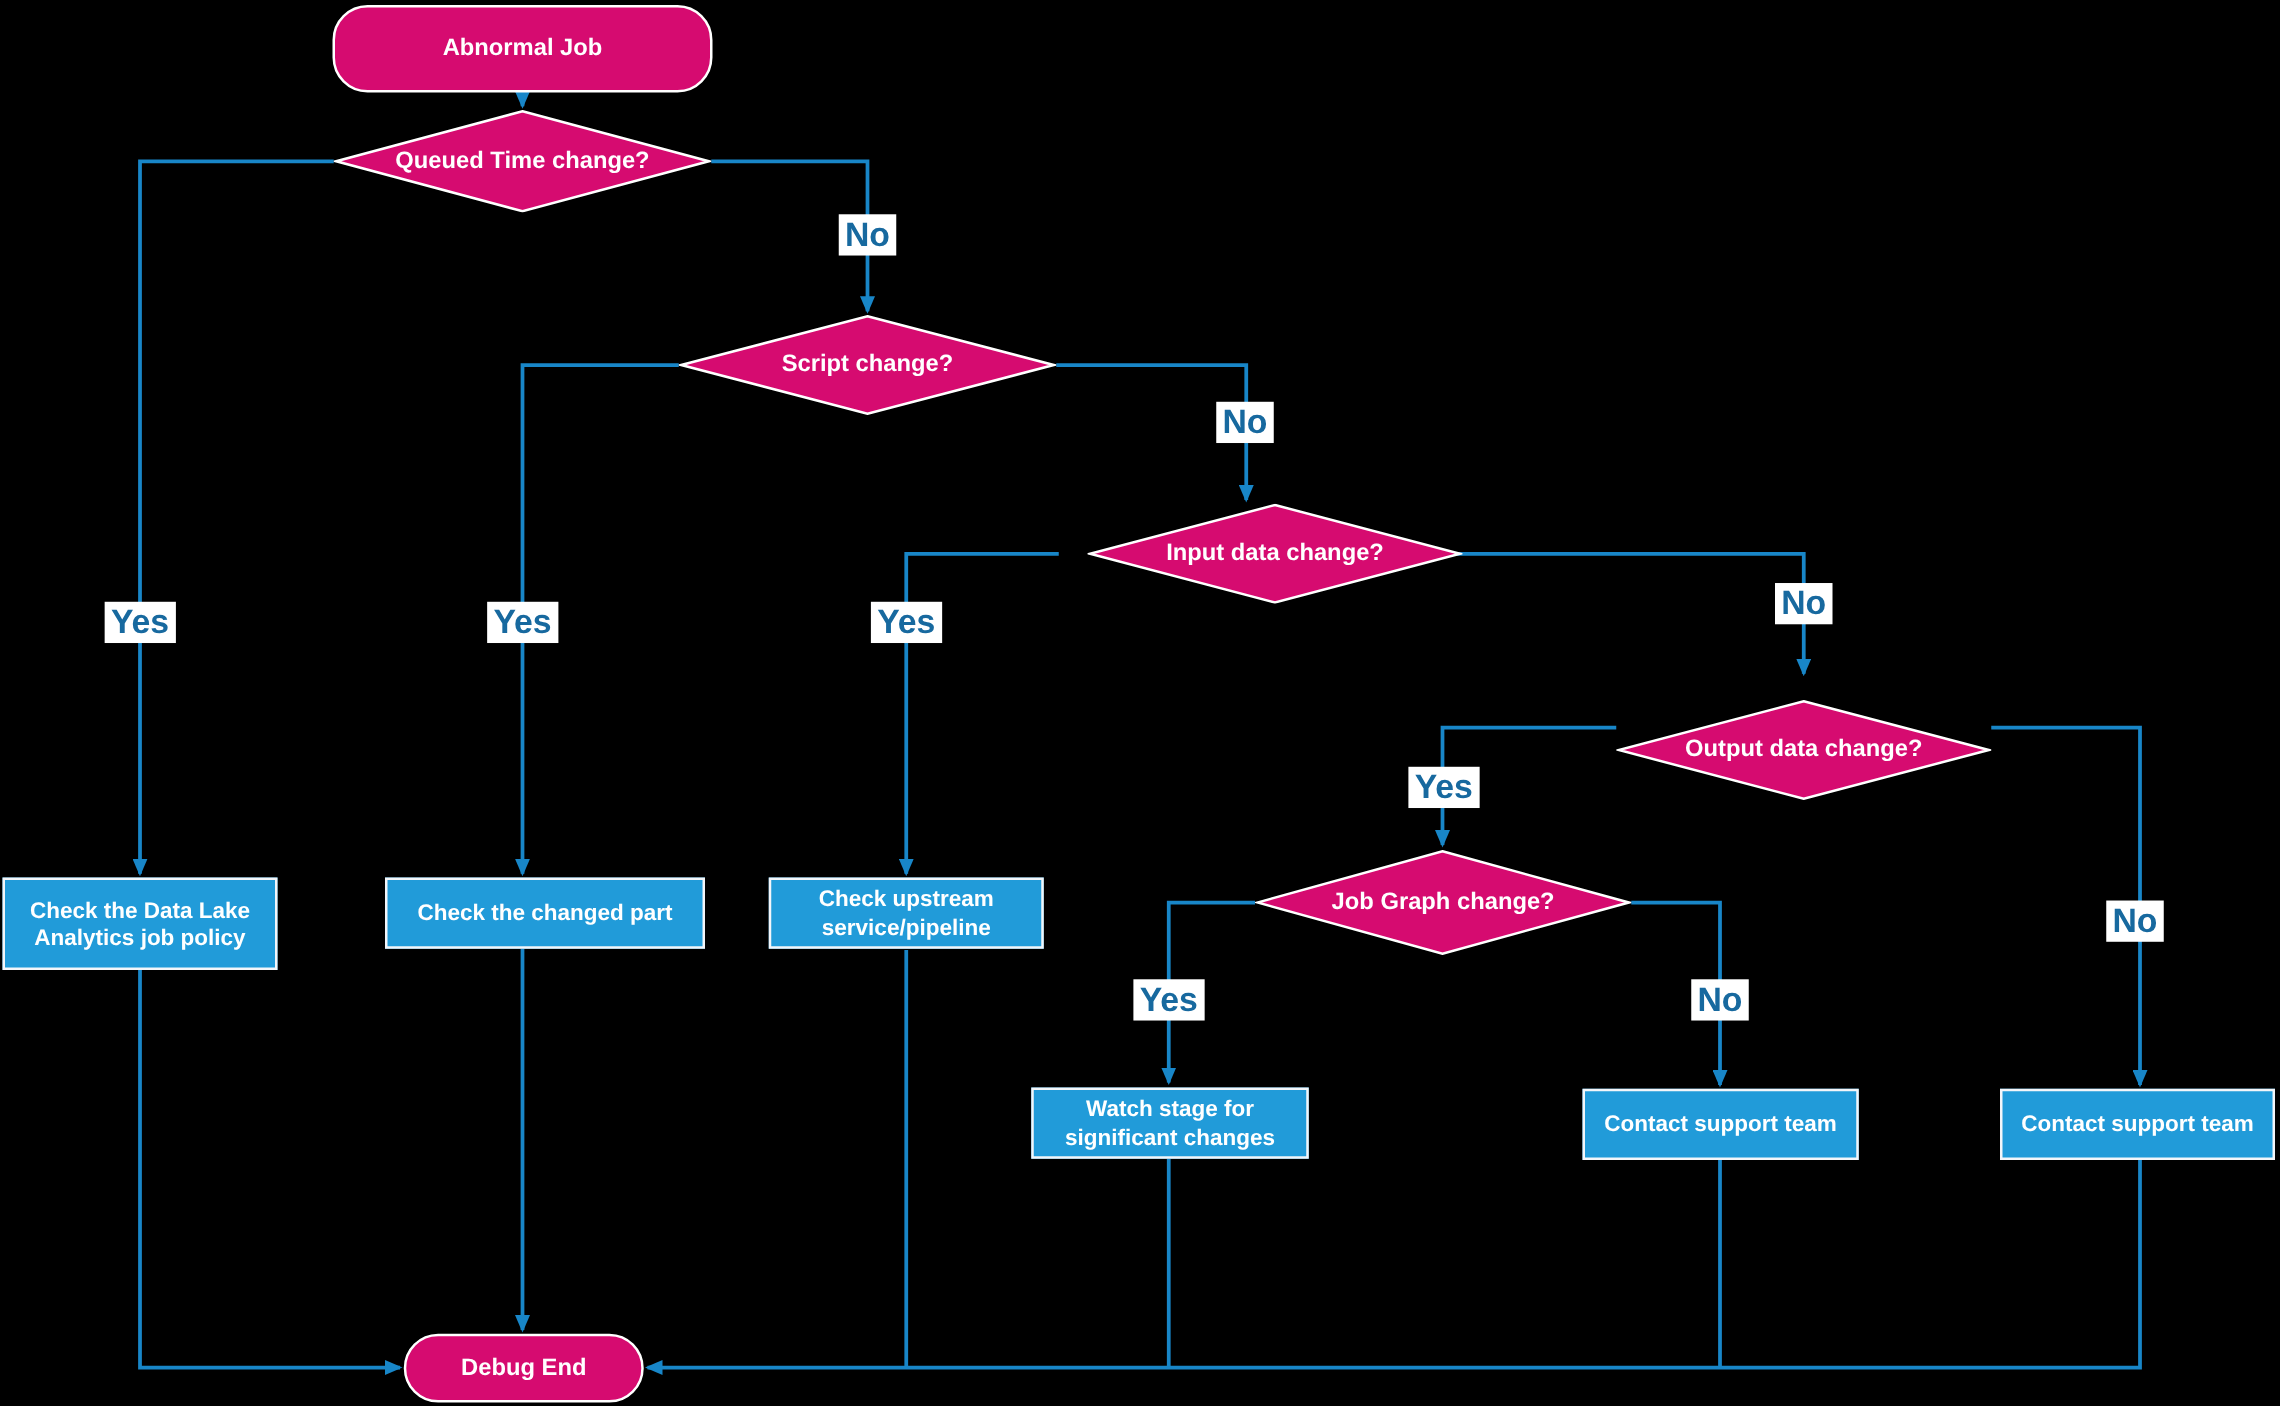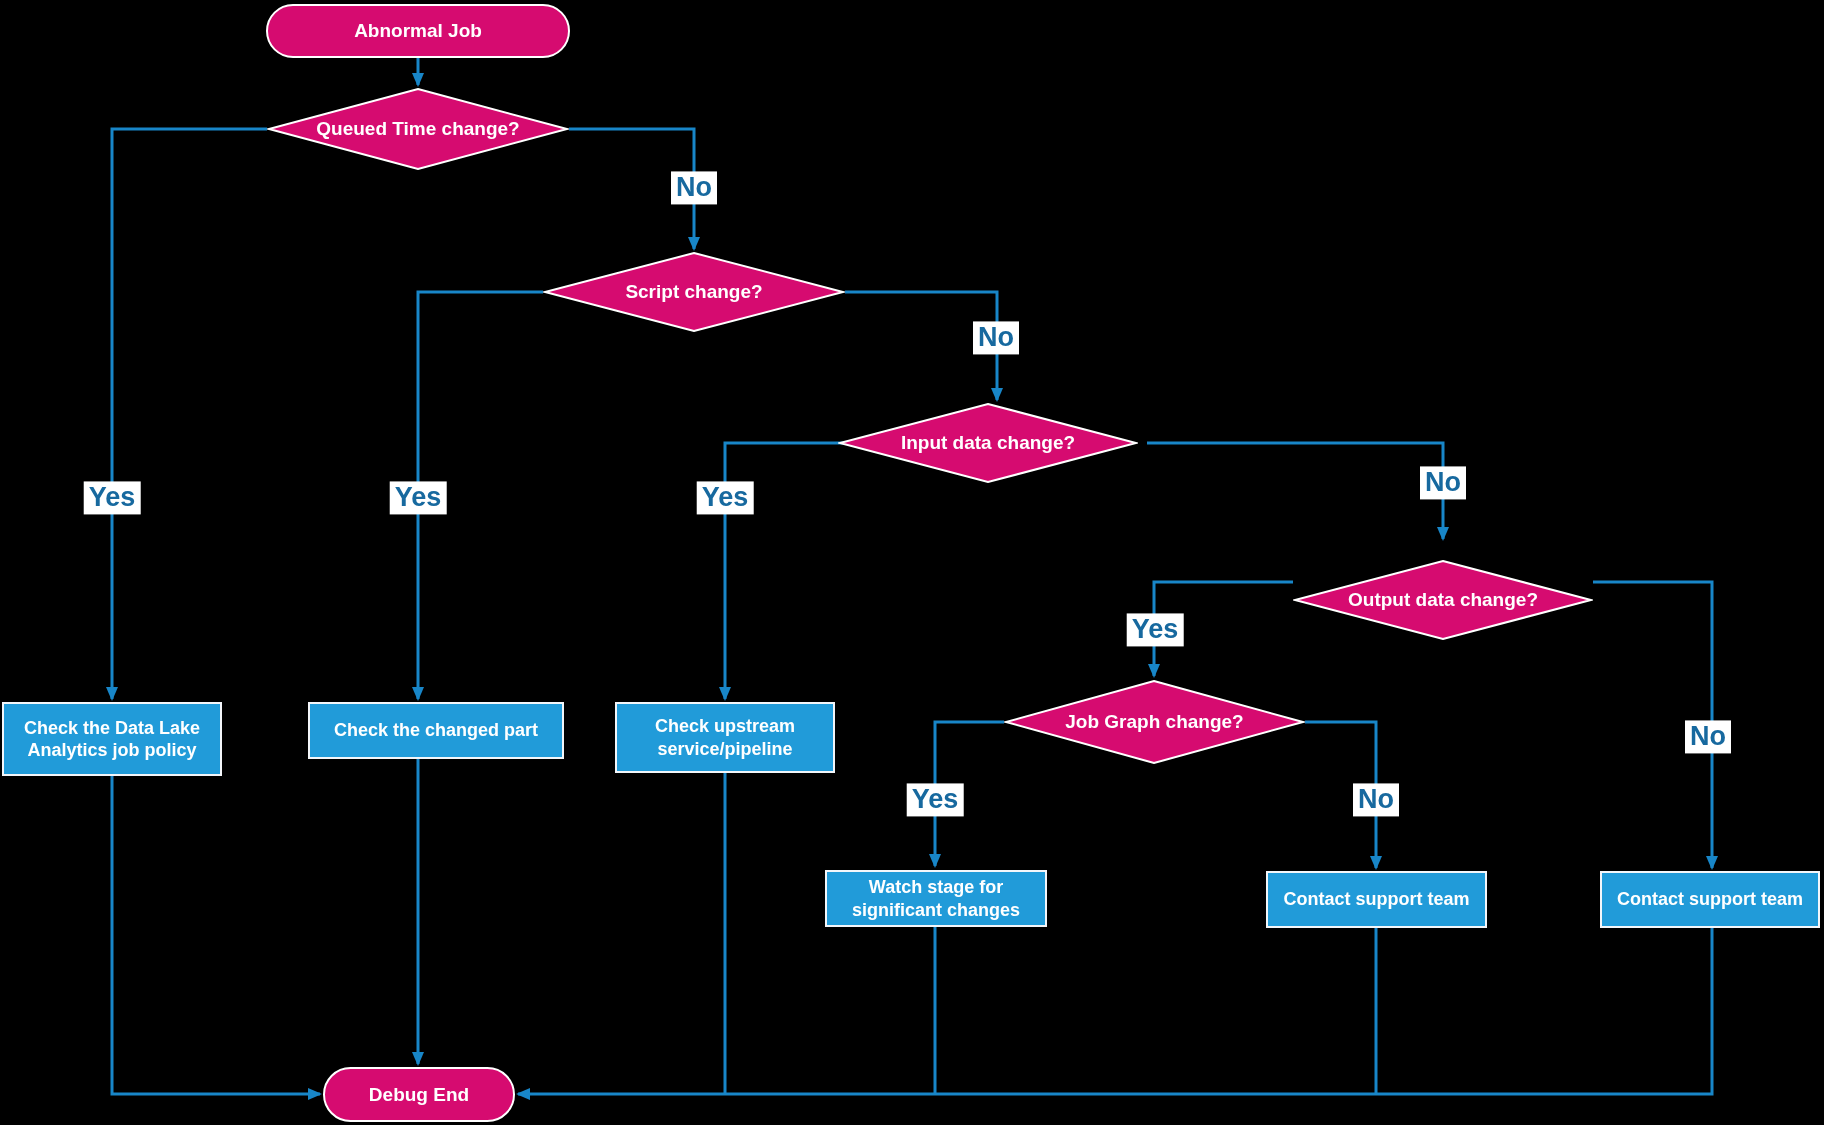--- a/index.html
+++ b/index.html
@@ -100,39 +100,39 @@
   <div class="branch-label" style="left:694px; top:188px;">No</div>
   <div class="branch-label" style="left:418px; top:498px;">Yes</div>
   <div class="branch-label" style="left:996px; top:338px;">No</div>
   <div class="branch-label" style="left:725px; top:498px;">Yes</div>
   <div class="branch-label" style="left:1443px; top:483px;">No</div>
   <div class="branch-label" style="left:1155px; top:630px;">Yes</div>
   <div class="branch-label" style="left:1708px; top:737px;">No</div>
   <div class="branch-label" style="left:935px; top:800px;">Yes</div>
   <div class="branch-label" style="left:1376px; top:800px;">No</div>
 
-  <div class="node terminal" style="left:266px; top:4px; width:304px; height:54px;">
+  <div class="node terminal" style="left:266px; top:4px; width:304px; height:70px;">
     <span class="node-text">Abnormal Job</span>
   </div>
 
   <div class="node decision" style="left:267px; top:88px; width:302px; height:82px;">
     <svg viewBox="0 0 302 82" preserveAspectRatio="none">
       <polygon points="151,1 300,41 151,81 2,41" fill="#D60B70" stroke="#FFFFFF" stroke-width="2" vector-effect="non-scaling-stroke"></polygon>
     </svg>
     <span class="node-text">Queued Time change?</span>
   </div>
 
   <div class="node decision" style="left:543px; top:252px; width:302px; height:80px;">
     <svg viewBox="0 0 302 80" preserveAspectRatio="none">
       <polygon points="151,1 300,40 151,79 2,40" fill="#D60B70" stroke="#FFFFFF" stroke-width="2" vector-effect="non-scaling-stroke"></polygon>
     </svg>
     <span class="node-text">Script change?</span>
   </div>
 
-  <div class="node decision" style="left:838px; top:403px; width:300px; height:80px;">
+  <div class="node decision" style="left:870px; top:403px; width:300px; height:80px;">
     <svg viewBox="0 0 300 80" preserveAspectRatio="none">
       <polygon points="150,1 298,40 150,79 2,40" fill="#D60B70" stroke="#FFFFFF" stroke-width="2" vector-effect="non-scaling-stroke"></polygon>
     </svg>
     <span class="node-text">Input data change?</span>
   </div>
 
   <div class="node decision" style="left:1293px; top:560px; width:300px; height:80px;align-items:center;">
     <svg viewBox="0 0 300 80" preserveAspectRatio="none">
       <polygon points="150,1 298,40 150,79 2,40" fill="#D60B70" stroke="#FFFFFF" stroke-width="2" vector-effect="non-scaling-stroke"></polygon>
     </svg>
@@ -147,21 +147,21 @@
   </div>
 
   <div class="node process" style="left:2px; top:702px; width:220px; height:74px;">
     <span class="node-text">Check the Data Lake Analytics job policy</span>
   </div>
 
   <div class="node process" style="left:308px; top:702px; width:256px; height:57px;">
     <span class="node-text">Check the changed part</span>
   </div>
 
-  <div class="node process" style="left:615px; top:702px; width:220px; height:71px;">
+  <div class="node process" style="left:615px; top:702px; width:220px; height:57px;">
     <span class="node-text">Check upstream service/pipeline</span>
   </div>
 
   <div class="node process" style="left:825px; top:870px; width:222px; height:57px;">
     <span class="node-text">Watch stage for significant changes</span>
   </div>
 
   <div class="node process" style="left:1266px; top:871px; width:221px; height:57px;">
     <span class="node-text">Contact support team</span>
   </div>

